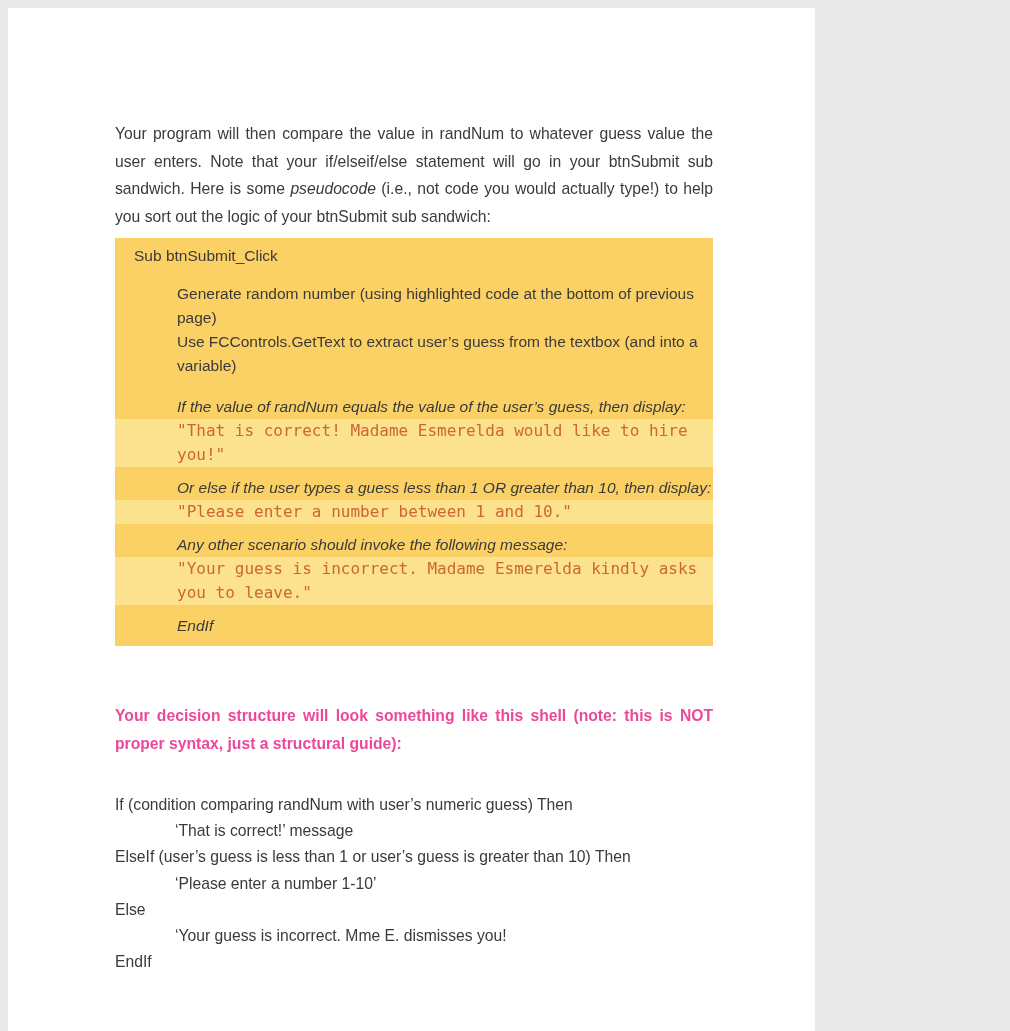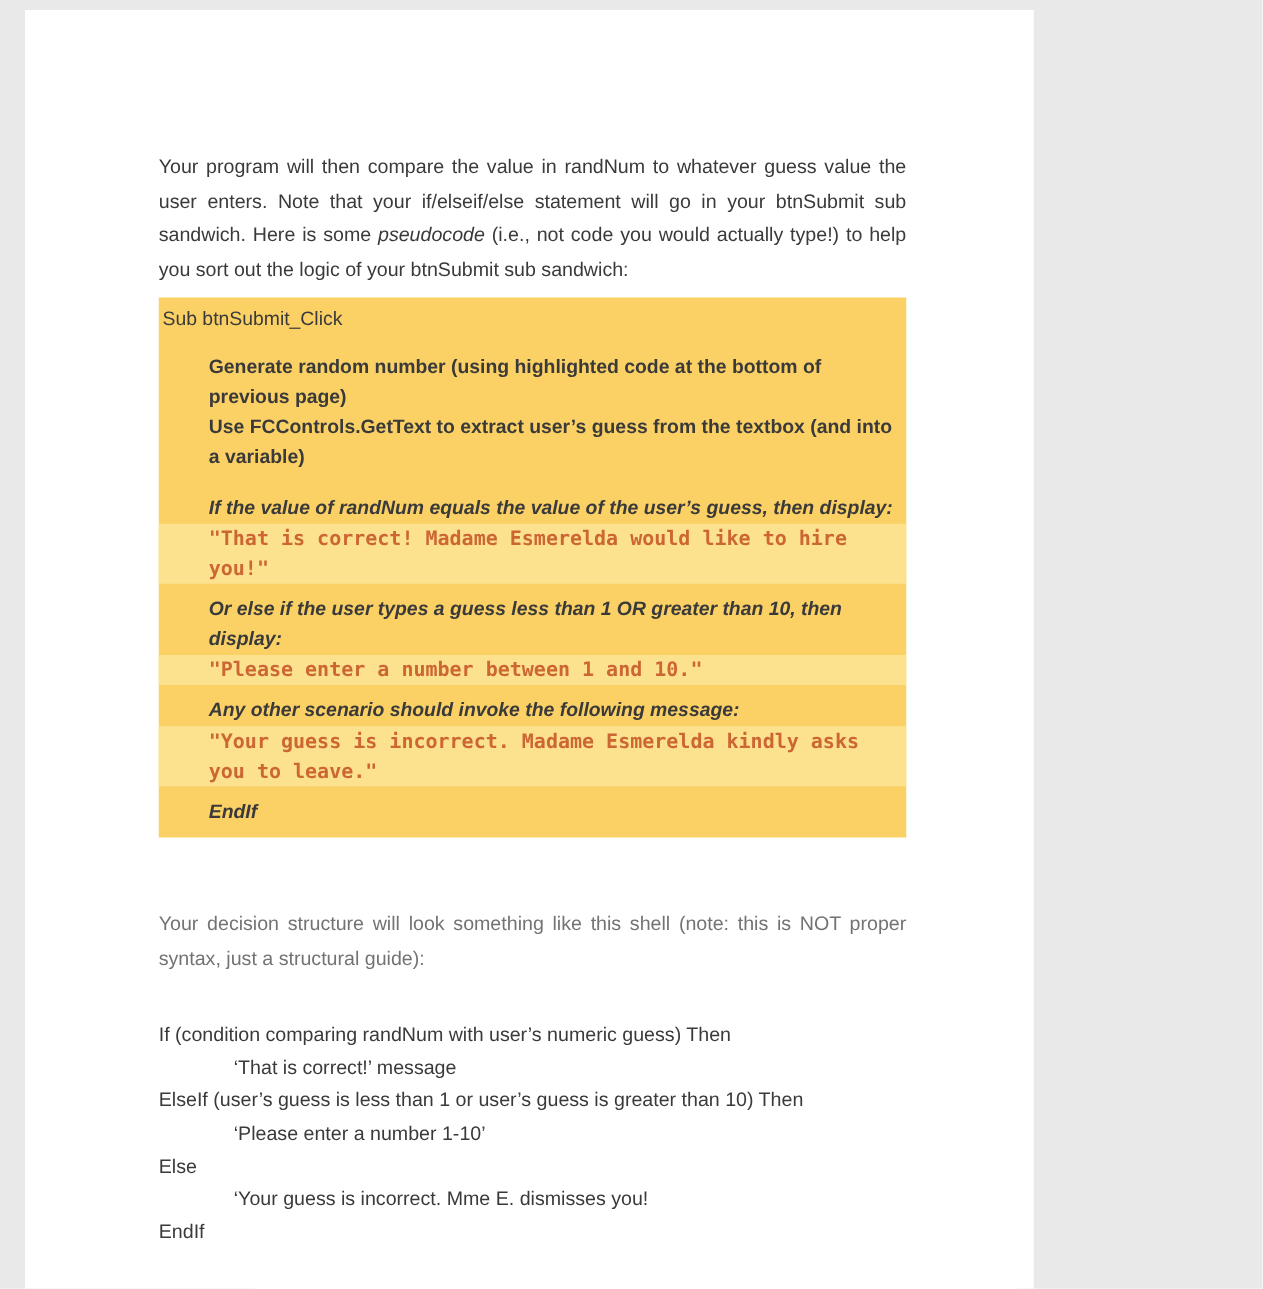--- a/index.html
+++ b/index.html
@@ -5,63 +5,63 @@
   html,body{margin:0;padding:0;}
   body{
     width:1010px;height:1031px;
     background:#e9e9e9;
     font-family:"Liberation Sans",sans-serif;
     color:#3a3a3a;
     position:relative;
     overflow:hidden;
   }
   .page{
-    position:absolute;left:20px;top:8px;
+    position:absolute;left:8px;top:8px;
     width:807px;height:1023px;
     background:#ffffff;
     box-sizing:border-box;
     padding:112px 102px 0 107px;
   }
   .para{
     font-size:15.7px;line-height:27.5px;
     text-align:justify;margin:0;
   }
   .para i{font-style:italic;}
   .para b{font-weight:bold;}
 
   
   .pseudo{
     margin-top:8px;
     background:#fbd165;
     padding:6px 0 8px 0;
   }
   .cb-line{
     font-size:15.5px;line-height:24px;
-    padding-left:3px;
+    padding-left:19px;
     white-space:pre-wrap;
   }
-  .cb-line.ind{padding-left:40px;font-weight:bold;}
+  .cb-line.ind{padding-left:62px;}
   .cb-line.it{font-style:italic;}
   .cb-line.code{
     font-family:"DejaVu Sans Mono","Liberation Mono",monospace;
     font-size:16px;
     color:#cc6633;
     background:#fce18f;
     font-style:normal;
   }
   .g10{}
   .g13{margin-top:9px;}
   .g14{margin-top:14px;}
   .g17{margin-top:17px;}
 
   
   .shell-heading{
     margin-top:56px;
-    font-weight:normal;
-    color:#737373;
+    font-weight:bold;
+    color:#ec4899;
     font-size:15.7px;line-height:28px;
     text-align:justify;
   }
 
   
   .shell{
     margin-top:34px;
   }
   .sh-line{
     font-size:15.7px;line-height:26.2px;

